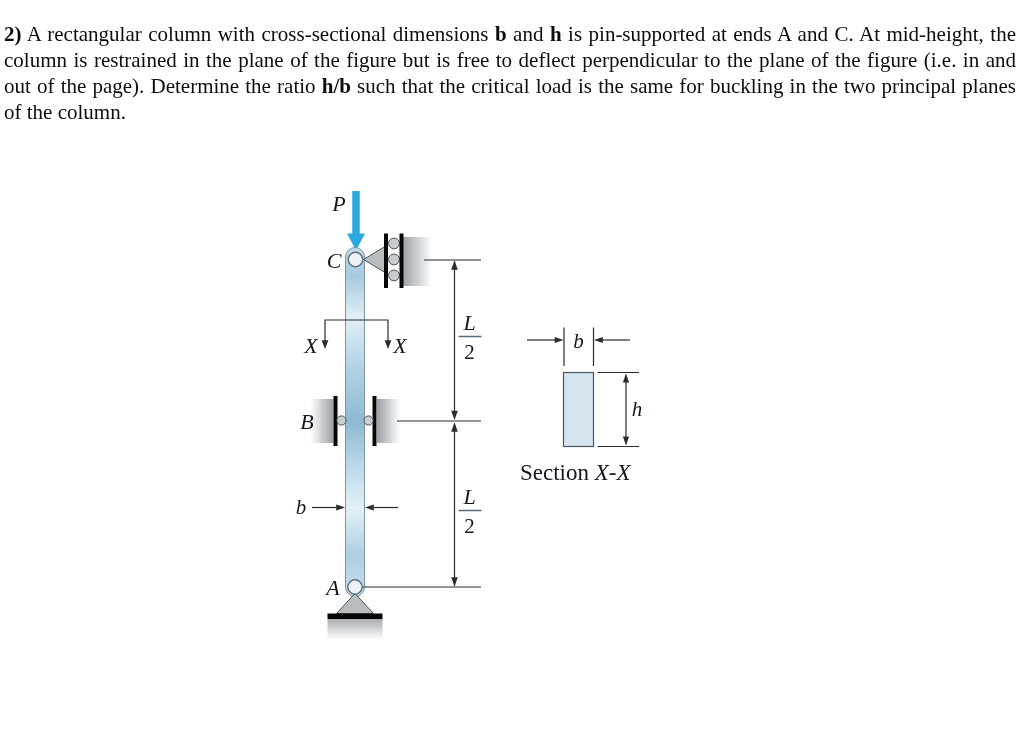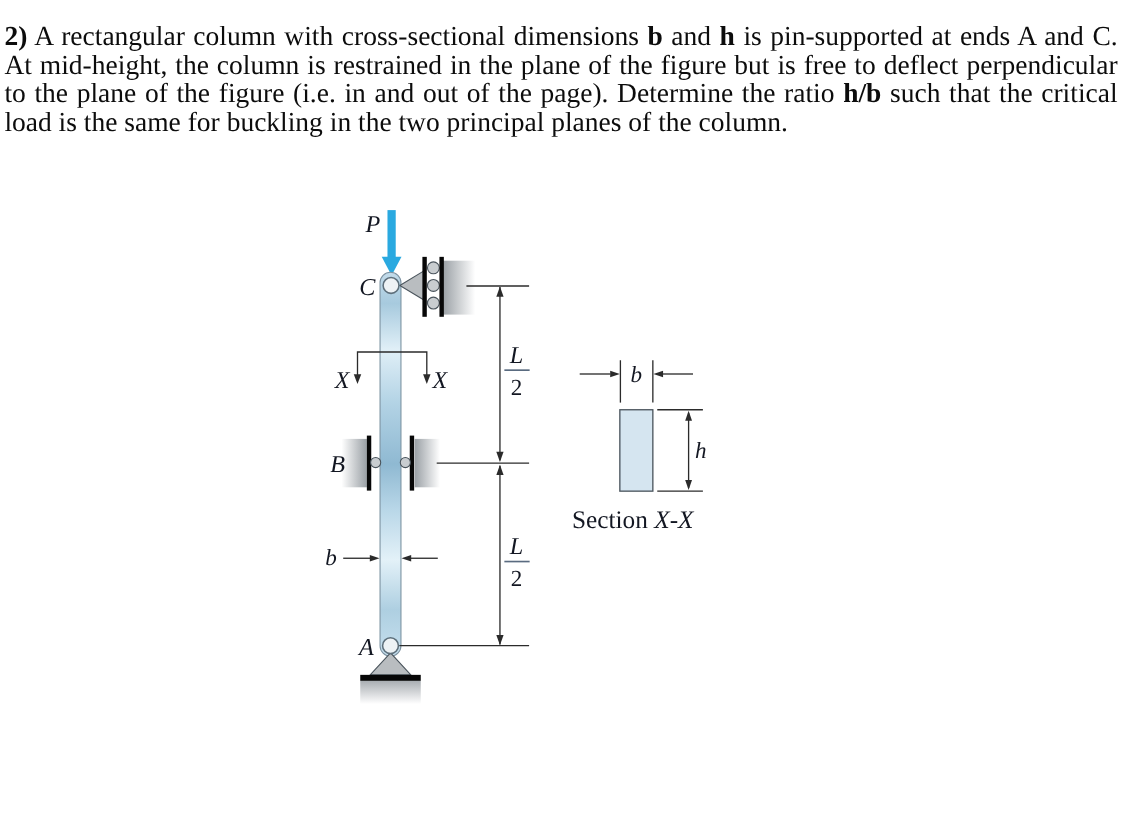--- a/index.html
+++ b/index.html
@@ -2,21 +2,21 @@
 <html><head>
 <meta charset="utf-8">
 <style>
   html,body{margin:0;padding:0;}
   body{
     width:1024px;height:740px;position:relative;background:#ffffff;overflow:hidden;
     font-family:"Liberation Serif","DejaVu Serif",serif;
   }
   .problem{
     position:absolute;left:4px;top:21px;width:1012px;
-    font-size:25px;line-height:26px;color:#0c0c0c;
+    font-size:21px;line-height:26px;color:#0c0c0c;
     text-align:justify;
   }
   .bold{font-weight:bold;}
   .fig{position:absolute;left:0;top:0;width:1024px;height:740px;}
   .dimline{stroke:#2b2b2b;stroke-width:1.2;fill:none;}
   .ah{fill:#2b2b2b;stroke:none;}
   .bar{fill:#070707;stroke:none;}
   .roller{fill:#c9cdd0;stroke:#4a545c;stroke-width:1;}
   .pin{fill:#edf2f5;stroke:#5d6f7b;stroke-width:1.4;}
   .support{stroke:#4a545c;stroke-width:1;}

